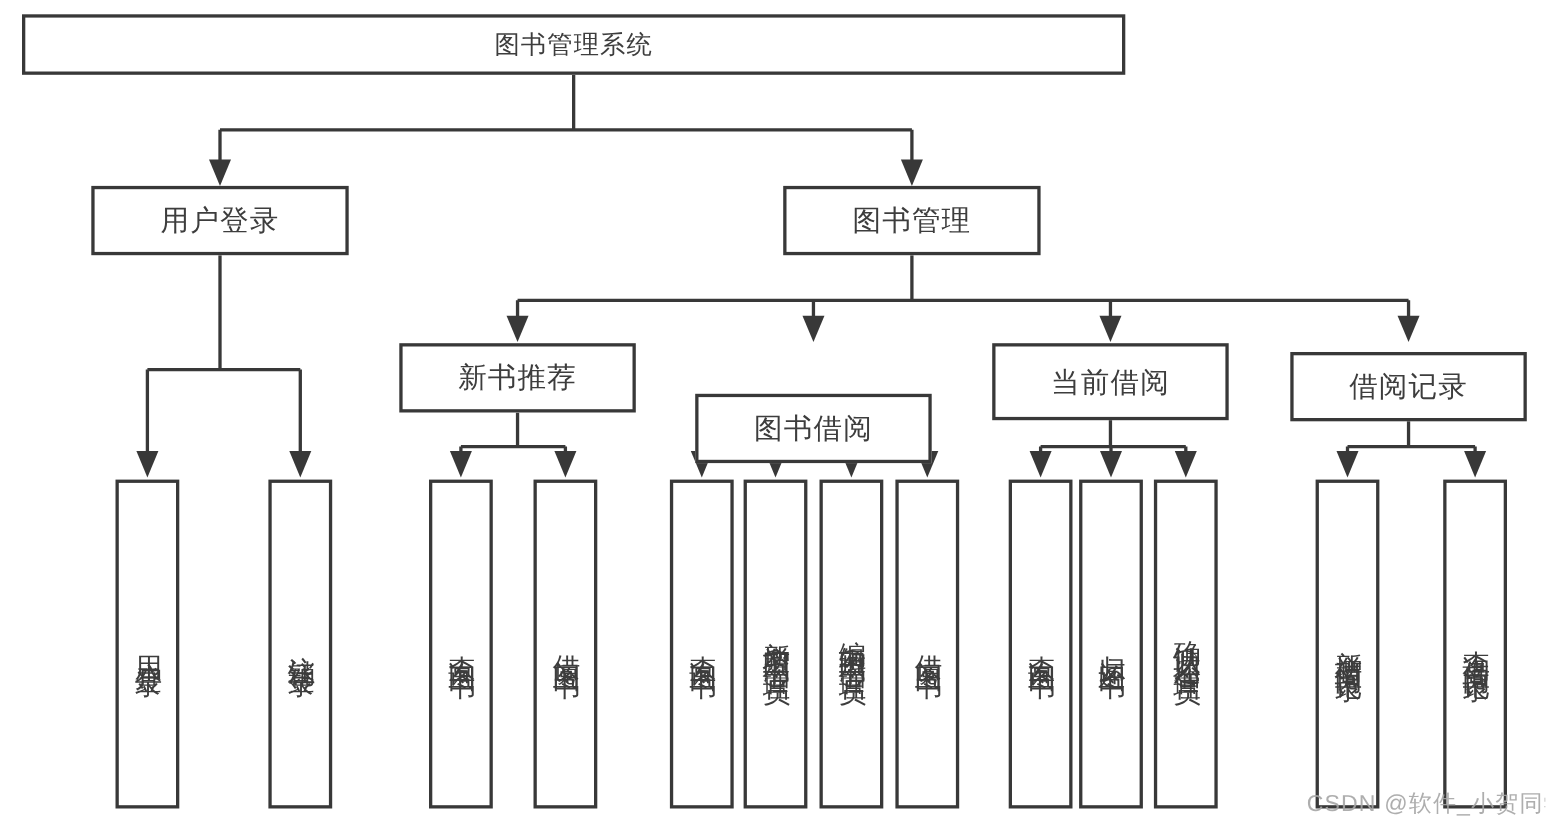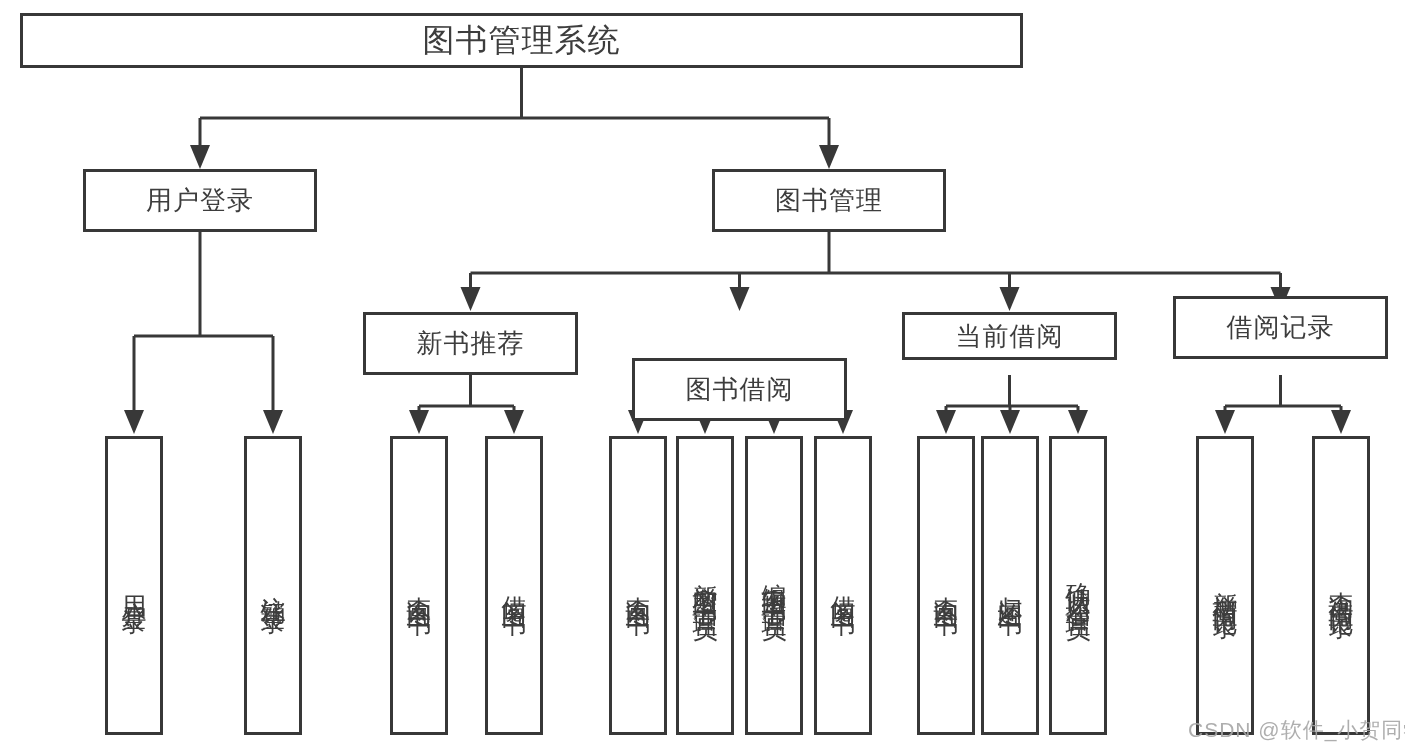--- a/index.html
+++ b/index.html
@@ -26,21 +26,21 @@
     display: flex;
     align-items: center;
     justify-content: center;
     z-index: 2;
   }
   .hlabel {
     font-size: 26px;
     letter-spacing: 1px;
     white-space: nowrap;
   }
-  .root-box .hlabel { font-size: 32px; }
+  .root-box .hlabel { font-size: 23px; }
   .vlabel {
     writing-mode: vertical-rl;
     font-size: 25px;
     line-height: 1;
     letter-spacing: 5px;
     white-space: nowrap;
   }
   .watermark {
     position: absolute;
     left: 1188px;
@@ -107,24 +107,24 @@
   <div class="box" style="left:712px; top:169px; width:234px; height:63px;">
     <span class="hlabel">图书管理</span>
   </div>
 
   <div class="box" style="left:363px; top:312px; width:215px; height:63px;">
     <span class="hlabel">新书推荐</span>
   </div>
   <div class="box" style="left:632px; top:312px; width:215px; height:63px;margin-top:46px;">
     <span class="hlabel">图书借阅</span>
   </div>
-  <div class="box" style="left:902px; top:312px; width:215px; height:48px;justify-content:center;">
+  <div class="box" style="left:902px; top:312px; width:215px; height:70px;justify-content:center;">
     <span class="hlabel">当前借阅</span>
   </div>
-  <div class="box" style="left:1173px; top:296px; width:215px; height:63px;">
+  <div class="box" style="left:1173px; top:320px; width:215px; height:63px;">
     <span class="hlabel">借阅记录</span>
   </div>
 
   <div class="box" style="left:105px; top:436px; width:58px; height:299px;">
     <span class="vlabel">用户登录</span>
   </div>
   <div class="box" style="left:244px; top:436px; width:58px; height:299px;">
     <span class="vlabel">注销登录</span>
   </div>
 

